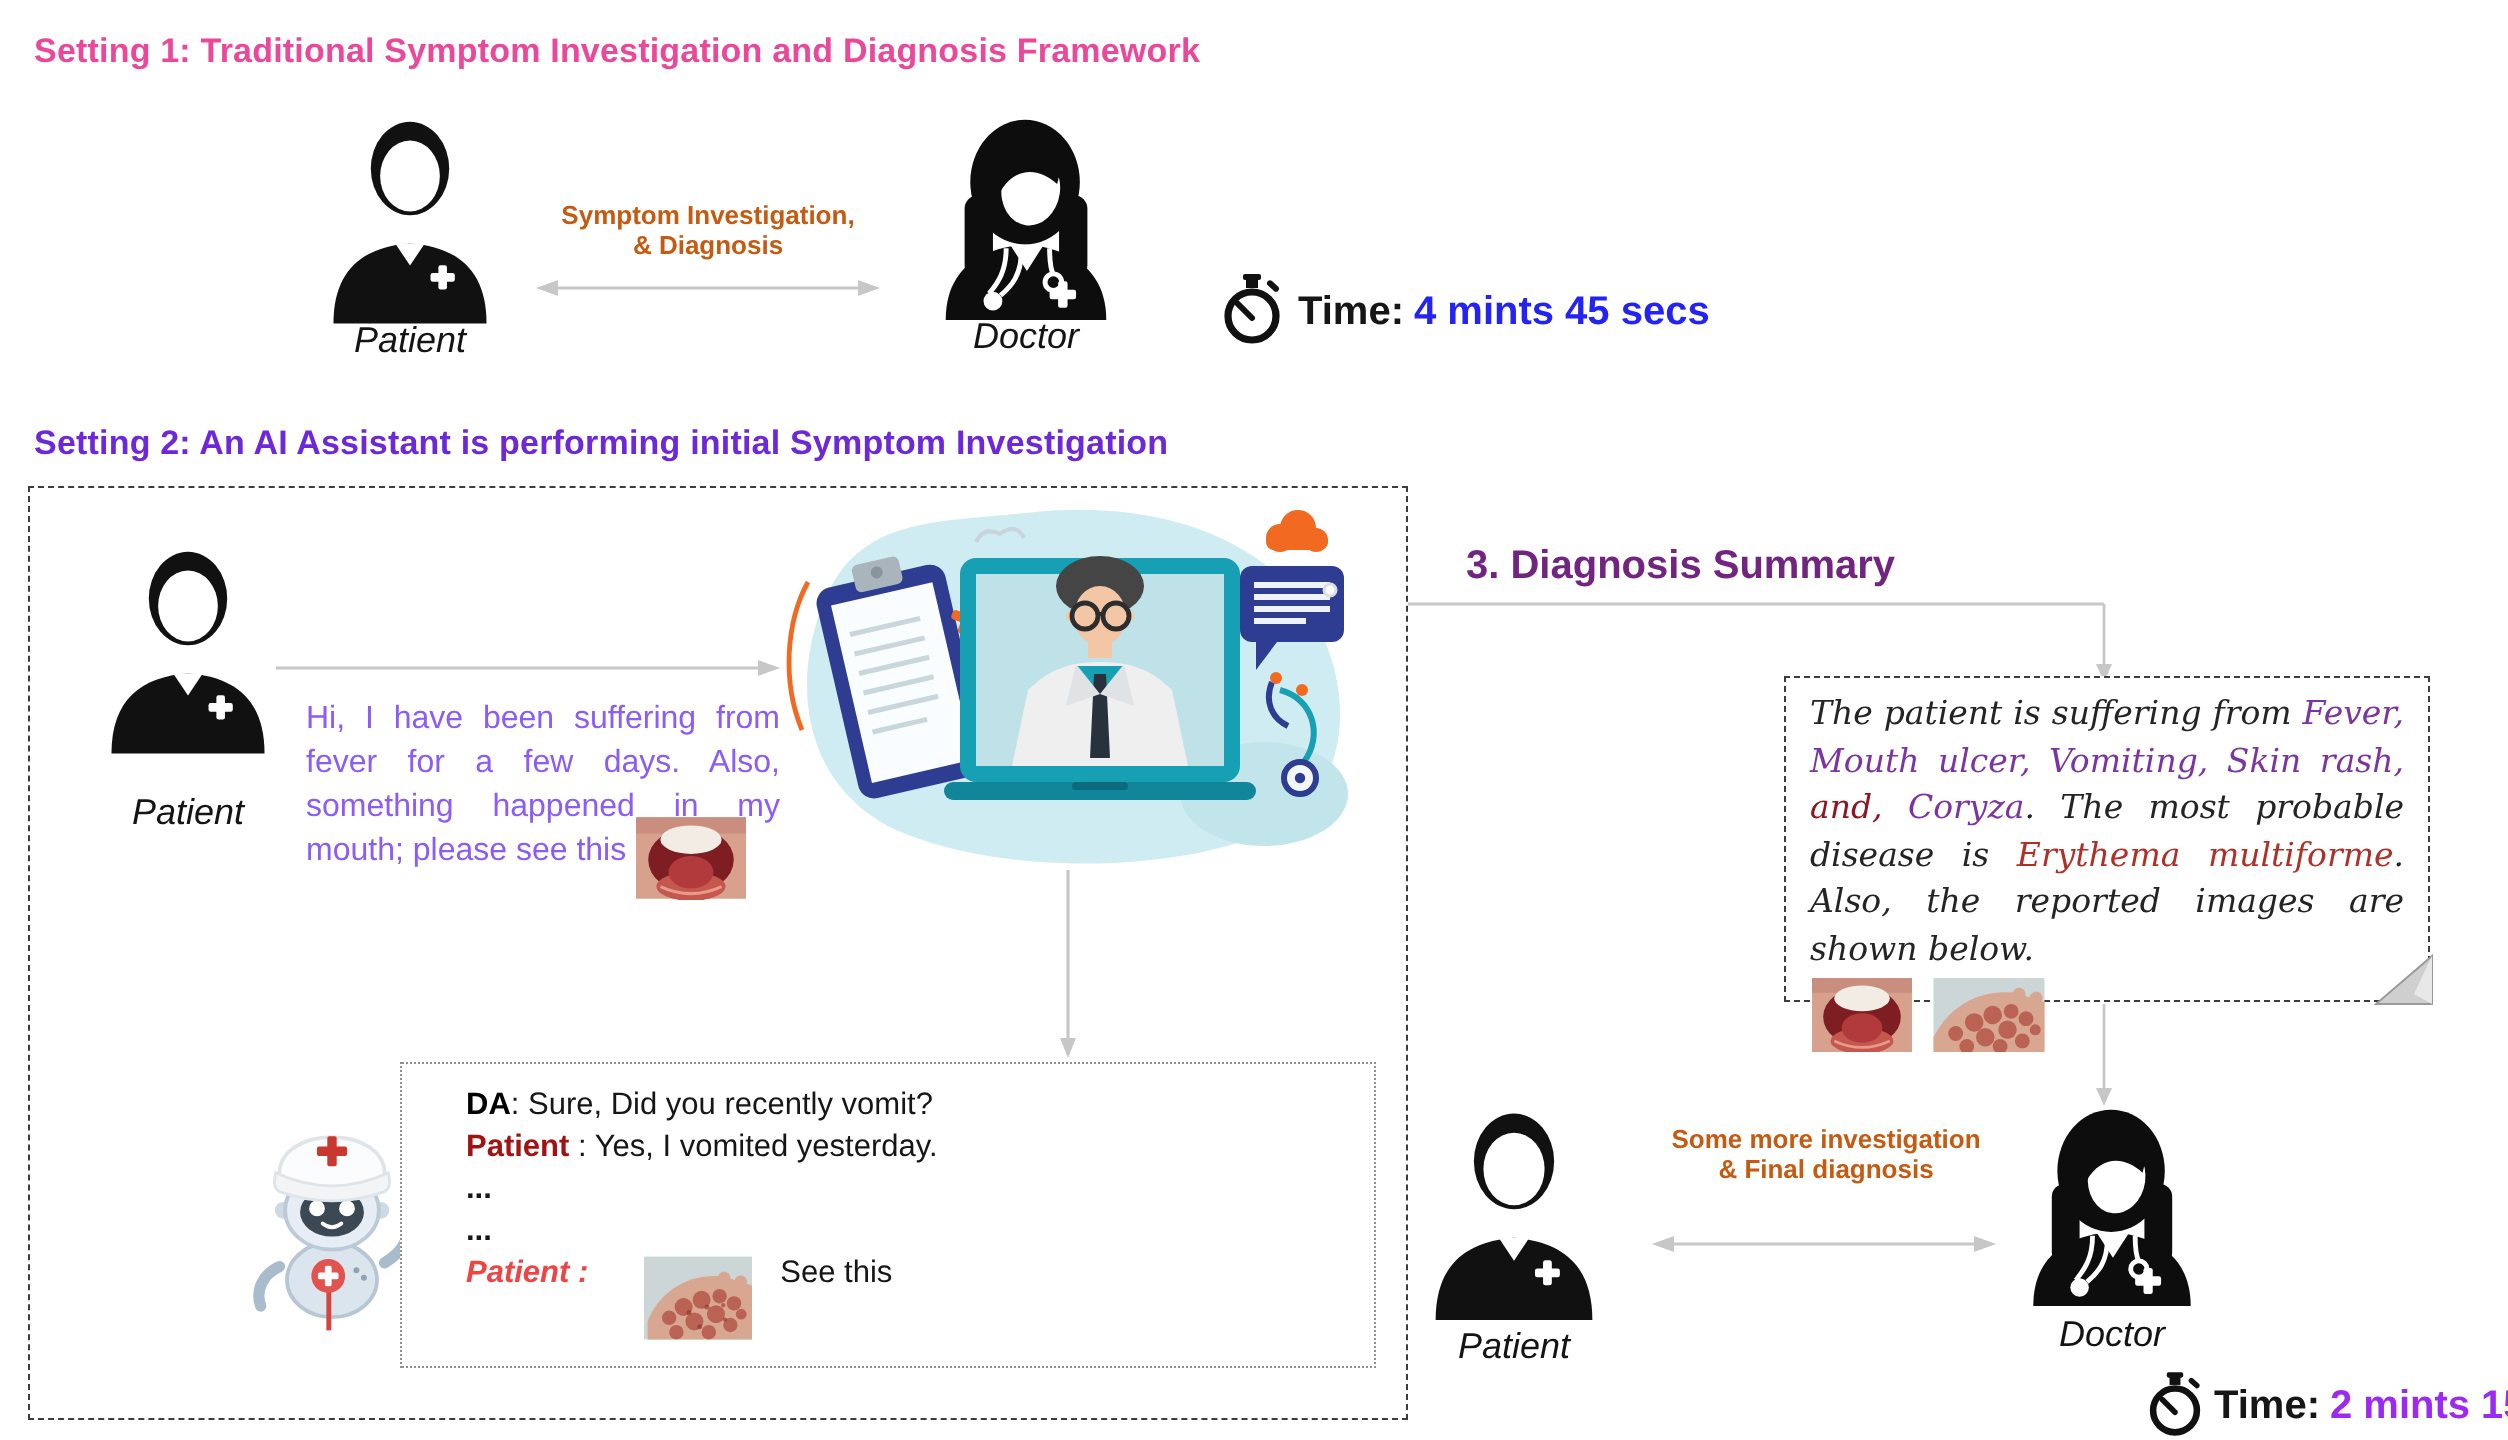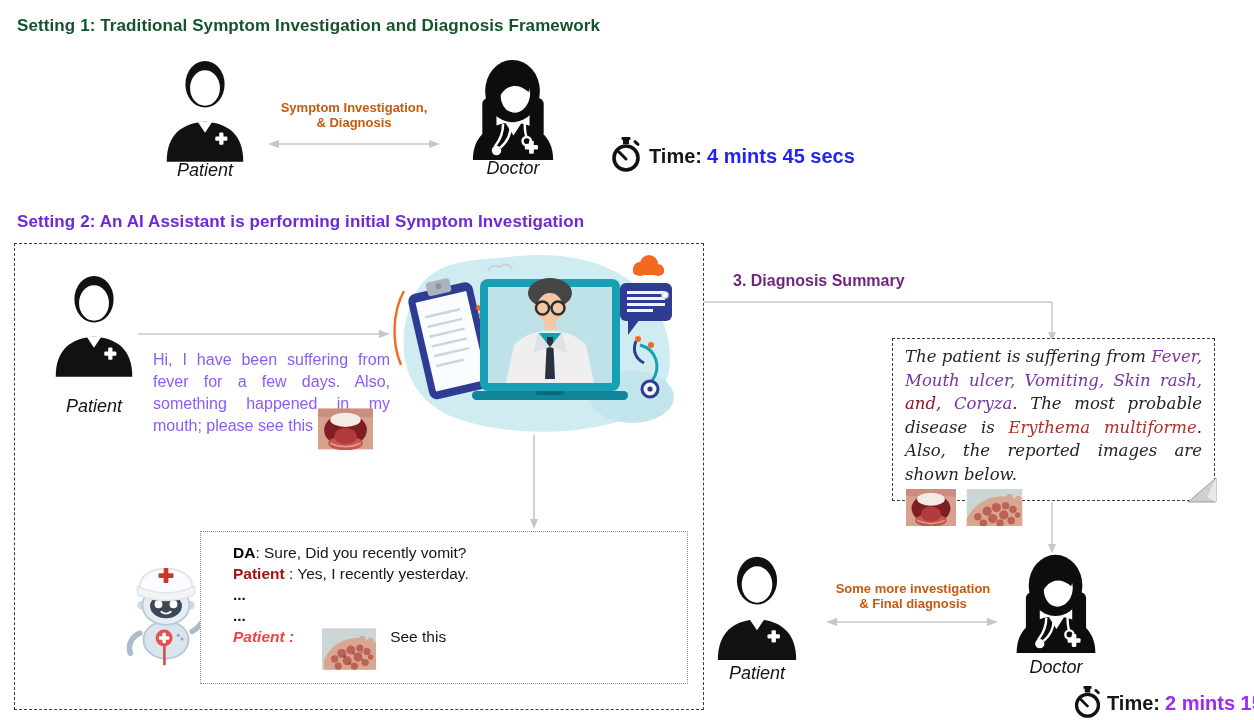--- a/index.html
+++ b/index.html
@@ -21,21 +21,21 @@
   .diagtext{font-family:"DejaVu Serif","Liberation Serif",serif;font-style:italic;
             font-size:16.5px;line-height:23.5px;text-align:justify;color:#242424;}
   .photo{display:inline-block;vertical-align:text-top;}
   svg{display:block;}
 </style>
 </head>
 <body>
 
 <div id="canvas">
 
-  <div class="abs title" style="left: 17px; top: 16px; color: #14532d;">Setting 1: Traditional Symptom Investigation and Diagnosis Framework</div>
+  <div class="abs title" style="left: 17px; top: 16px; color: #ec4899;">Setting 1: Traditional Symptom Investigation and Diagnosis Framework</div>
 
   <div class="abs" style="left:163px;top:56px;width:84px;height:106px;">
     <svg width="84" height="106" viewBox="0 0 90 113">
       <ellipse cx="45" cy="30" rx="21" ry="25" fill="#111"></ellipse>
       <ellipse cx="45" cy="34" rx="16" ry="19" fill="#fff"></ellipse>
       <path d="M4,113 C4,84 20,72 45,70 C70,72 86,84 86,113 Z" fill="#111"></path>
       <polygon points="37,70 53,70 45,82" fill="#fff"></polygon>
       <rect x="56" y="86" width="13" height="4.6" rx="1.2" fill="#fff"></rect>
       <rect x="60.2" y="81.8" width="4.6" height="13" rx="1.2" fill="#fff"></rect>
     </svg>
@@ -209,21 +209,21 @@
       <path d="M45,85 Q50,89 55,85" stroke="#fff" stroke-width="2" fill="none" stroke-linecap="round"></path>
       <path d="M22,60 C20,32 80,32 78,60 Q50,72 22,60 Z" fill="#fbfcfd" stroke="#dfe4e8" stroke-width="2"></path>
       <path d="M20,58 Q50,72 80,58 Q82,66 78,68 Q50,78 22,68 Q18,66 20,58 Z" fill="#f2f4f6" stroke="#dfe4e8" stroke-width="1.5"></path>
       <rect x="42" y="44" width="16" height="5" rx="1" fill="#c8382e"></rect>
       <rect x="47.5" y="38.5" width="5" height="16" rx="1" fill="#c8382e"></rect>
     </svg>
   </div>
 
   <div class="abs dotbox chat" style="left:200px;top:531px;width:488px;height:153px;padding:11px 0 0 32px;box-sizing:border-box;">
     <div class="row"><b class="da">DA</b><span>: Sure, Did you recently vomit?</span></div>
-    <div class="row"><b class="pt" style="color: rgb(163, 18, 18);">Patient</b><span> : Yes, I recently yesterday.</span></div>
+    <div class="row"><b class="pt" style="color: rgb(163, 18, 18);">Patient</b><span> : Yes, I vomited yesterday.</span></div>
     <div class="row" style="font-weight:bold;">...</div>
     <div class="row" style="font-weight:bold;">...</div>
     <div class="row"><b class="pt" style="color: #ef4444; font-style: italic;">Patient :</b><span class="photo" style="margin-left:28px;margin-right:14px;"><svg width="54" height="42" viewBox="0 0 60 46">
           <rect width="60" height="46" fill="#ccd6d7"></rect>
           <path d="M2,36 C8,20 24,9 44,11 L60,16 L60,46 L2,46 Z" fill="#d8a791"></path>
           <rect x="40" y="8" width="7" height="14" rx="3.5" fill="#d8a791" transform="rotate(18 43 15)"></rect>
           <rect x="49" y="10" width="7" height="14" rx="3.5" fill="#d8a791" transform="rotate(22 52 17)"></rect>
           <g fill="#a8392f" opacity="0.62">
             <circle cx="14" cy="34" r="4"></circle>
               <circle cx="22" cy="28" r="5"></circle>
@@ -240,21 +240,21 @@
           <g fill="#8c2a22" opacity="0.55">
             <circle cx="25" cy="31" r="1.4"></circle>
               <circle cx="35" cy="28" r="1.4"></circle>
               <circle cx="44" cy="27" r="1.2"></circle>
             <circle cx="31" cy="39" r="1.4"></circle>
               <circle cx="45" cy="35" r="1.2"></circle>
           </g>
         </svg></span><span>See this</span></div>
   </div>
 
-  <div class="abs" style="left: 733px; top: 272px; font-size: 16px; font-weight: bold; color: rgb(114, 37, 128);">3. Diagnosis Summary</div>
+  <div class="abs" style="left: 733px; top: 272px; font-size: 20px; font-weight: bold; color: rgb(114, 37, 128);">3. Diagnosis Summary</div>
 
   <div class="abs" style="left:702px;top:296px;">
     <svg width="360" height="46" viewBox="0 0 360 46">
       <line x1="2" y1="6" x2="350" y2="6" stroke="#c7c7c7" stroke-width="1.4"></line>
       <line x1="350" y1="6" x2="350" y2="36" stroke="#c7c7c7" stroke-width="1.4"></line>
       <polygon points="350,45 346,36 354,36" fill="#c7c7c7"></polygon>
     </svg>
   </div>
 
   <div class="abs dashbox" style="left:892px;top:338px;width:323px;height:163px;padding:6px 12px;box-sizing:border-box;">
@@ -309,21 +309,21 @@
       <ellipse cx="45" cy="30" rx="21" ry="25" fill="#111"></ellipse>
       <ellipse cx="45" cy="34" rx="16" ry="19" fill="#fff"></ellipse>
       <path d="M4,113 C4,84 20,72 45,70 C70,72 86,84 86,113 Z" fill="#111"></path>
       <polygon points="37,70 53,70 45,82" fill="#fff"></polygon>
       <rect x="56" y="86" width="13" height="4.6" rx="1.2" fill="#fff"></rect>
       <rect x="60.2" y="81.8" width="4.6" height="13" rx="1.2" fill="#fff"></rect>
     </svg>
   </div>
   <div class="abs figlabel" style="left:711px;top:663px;width:92px;">Patient</div>
 
-  <div class="abs arrowlabel" style="left: 823px; top: 562px; width: 180px; color: rgb(197, 90, 17); margin-top: 19px;">
+  <div class="abs arrowlabel" style="left: 823px; top: 562px; width: 180px; color: rgb(197, 90, 17);">
     <div>Some more investigation</div>
     <div>&amp; Final diagnosis</div>
   </div>
   <div class="abs" style="left:826px;top:616px;">
     <svg width="172" height="12" viewBox="0 0 172 12">
       <line x1="9" y1="6" x2="163" y2="6" stroke="#c7c7c7" stroke-width="1.6"></line>
       <polygon points="0,6 11,2 11,10" fill="#c7c7c7"></polygon>
       <polygon points="172,6 161,2 161,10" fill="#c7c7c7"></polygon>
     </svg>
   </div>

